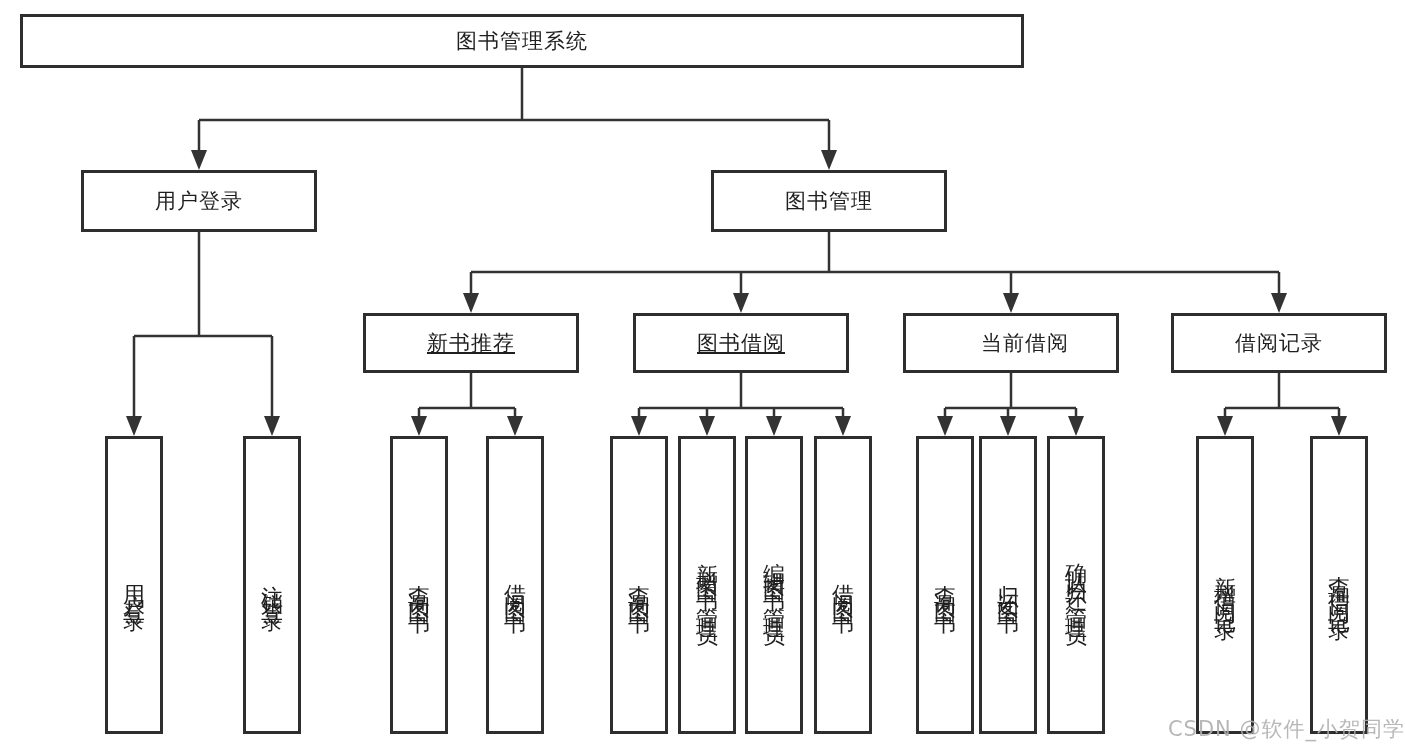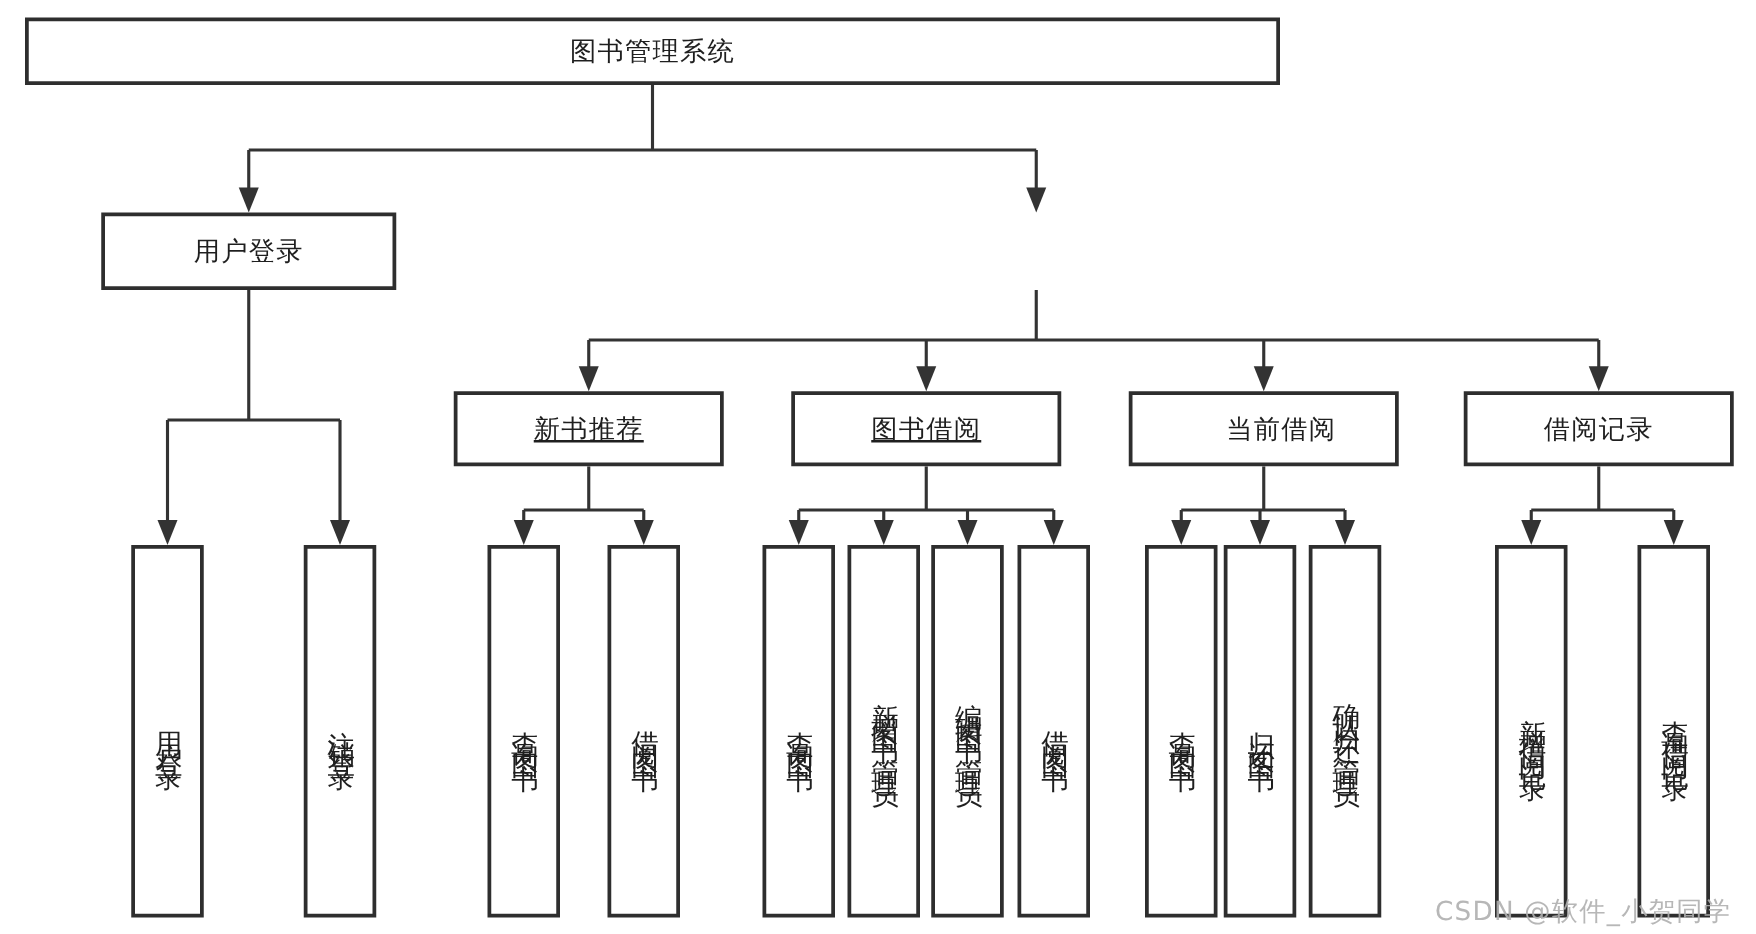--- a/index.html
+++ b/index.html
@@ -38,21 +38,21 @@
   }
   .node.leaf span {
     writing-mode: vertical-lr;
     text-orientation: mixed;
     font-size: 22px;
     letter-spacing: 9px;
     line-height: 1;
   }
   #watermark {
     position: absolute;
-    right: 20px;
+    right: 0;
     bottom: 4px;
     font-size: 21px;
     color: rgba(175, 175, 175, 0.9);
     letter-spacing: 1px;
     white-space: nowrap;
   }
 </style>
 </head>
 <body>
 
@@ -105,20 +105,23 @@
     </g>
   </svg>
 
   <div class="node h" style="left:20px; top:14px; width:1004px; height:54px;">
     <span>图书管理系统</span>
   </div>
 
   <div class="node h" style="left:81px; top:170px; width:236px; height:62px;">
     <span>用户登录</span>
   </div>
+  <div class="node h" style="left:711px; top:170px; width:236px; height:62px;">
+    <span>图书管理</span>
+  </div>
 
   <div class="node h" style="left:363px; top:313px; width:216px; height:60px;text-decoration:underline;">
     <span>新书推荐</span>
   </div>
   <div class="node h" style="left:633px; top:313px; width:216px; height:60px;text-decoration:underline;">
     <span>图书借阅</span>
   </div>
   <div class="node h" style="left:903px; top:313px; width:216px; height:60px;padding-left:28px;">
     <span>当前借阅</span>
   </div>

